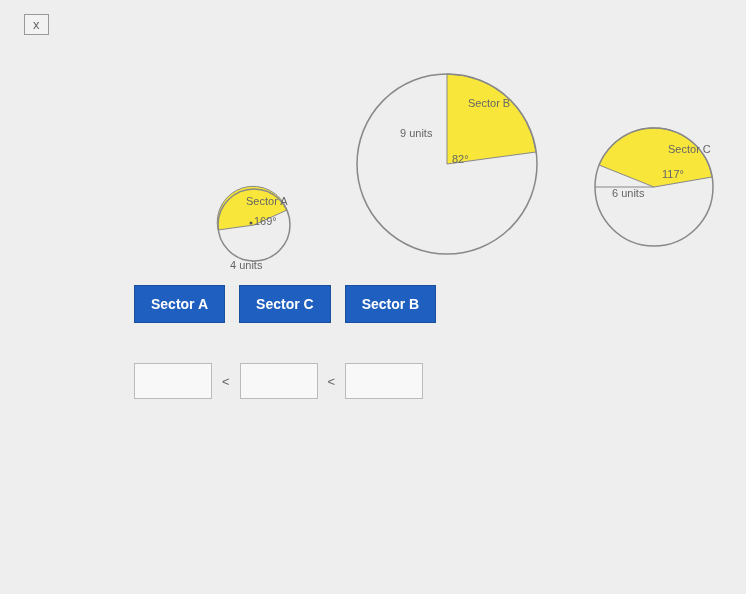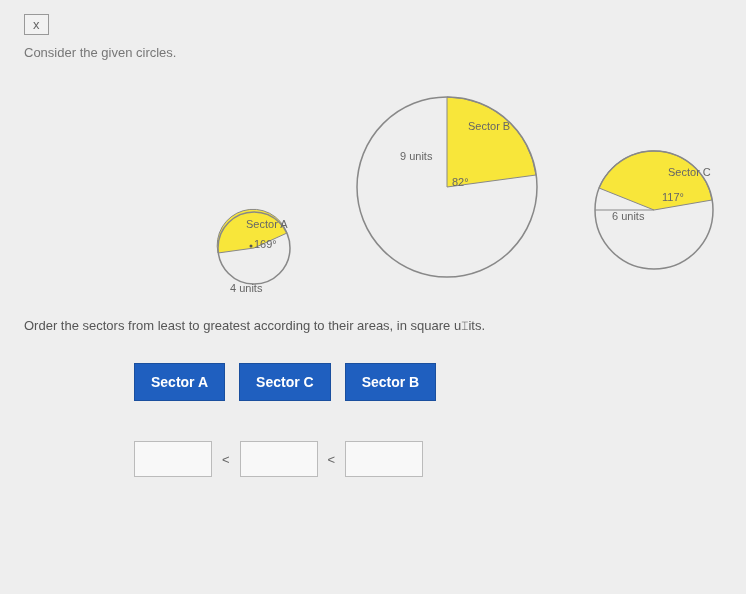--- a/index.html
+++ b/index.html
@@ -94,21 +94,20 @@
       display: inline-block;
       font-size: 12px;
     }
   </style>
 </head>
 <body>
 
 <div class="page">
   <div class="x-box">x</div>
 
-  <p class="instr2">Consider the given circles.</p>
 
   <div class="circles-area">
 
     <div class="circle-wrap cw-a">
       <svg width="100" height="100" viewBox="0 0 100 100">
 
         <path class="sector" d="M50,50 L83,35 A36,36 0 0,0 14,55 Z"></path>
         <circle class="outline" cx="50" cy="50" r="36"></circle>
         <text x="42" y="30">Sector A</text>
         <text x="50" y="50">169°</text>
@@ -133,23 +132,20 @@
         <circle class="outline" cx="70" cy="70" r="59"></circle>
         <line class="radline" x1="11" y1="70" x2="70" y2="70"></line>
         <text x="84" y="36">Sector C</text>
         <text x="78" y="61">117°</text>
         <text x="28" y="80">6 units</text>
       </svg>
     </div>
 
   </div>
 
-  <p class="instr3">
-    <span>Order the sectors from least to greatest according to their areas, in square u</span><span class="cursor-glyph">⌶</span><span>its.</span>
-  </p>
 
   <div class="tiles-row">
     <div class="tile">Sector A</div>
     <div class="tile">Sector C</div>
     <div class="tile">Sector B</div>
   </div>
 
   <div class="slots-row">
     <div class="slot"></div>
     <span class="lt">&lt;</span>

